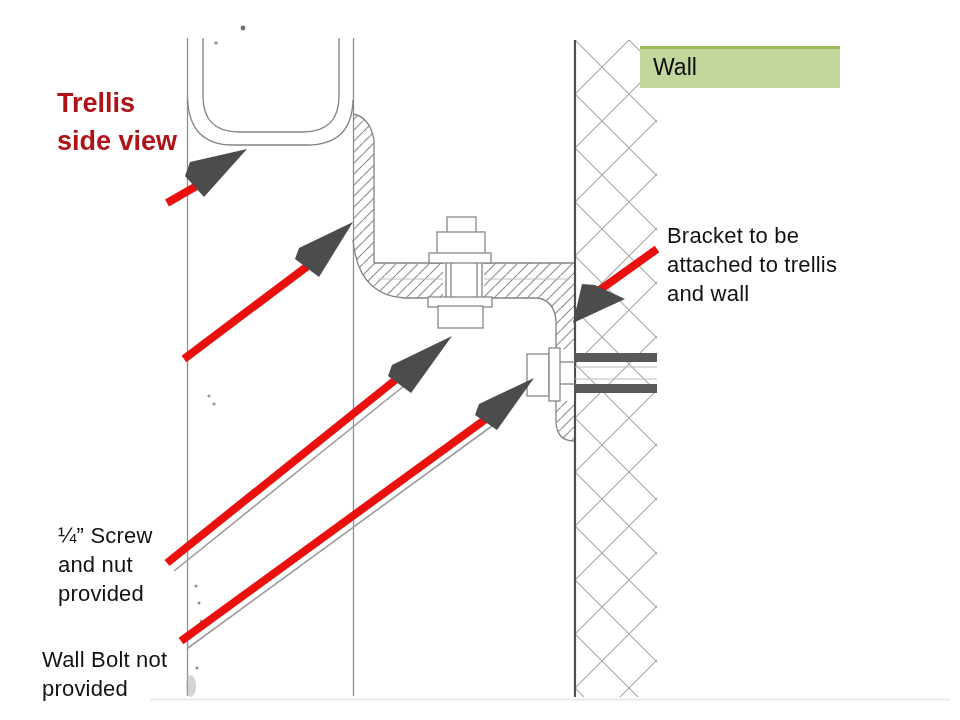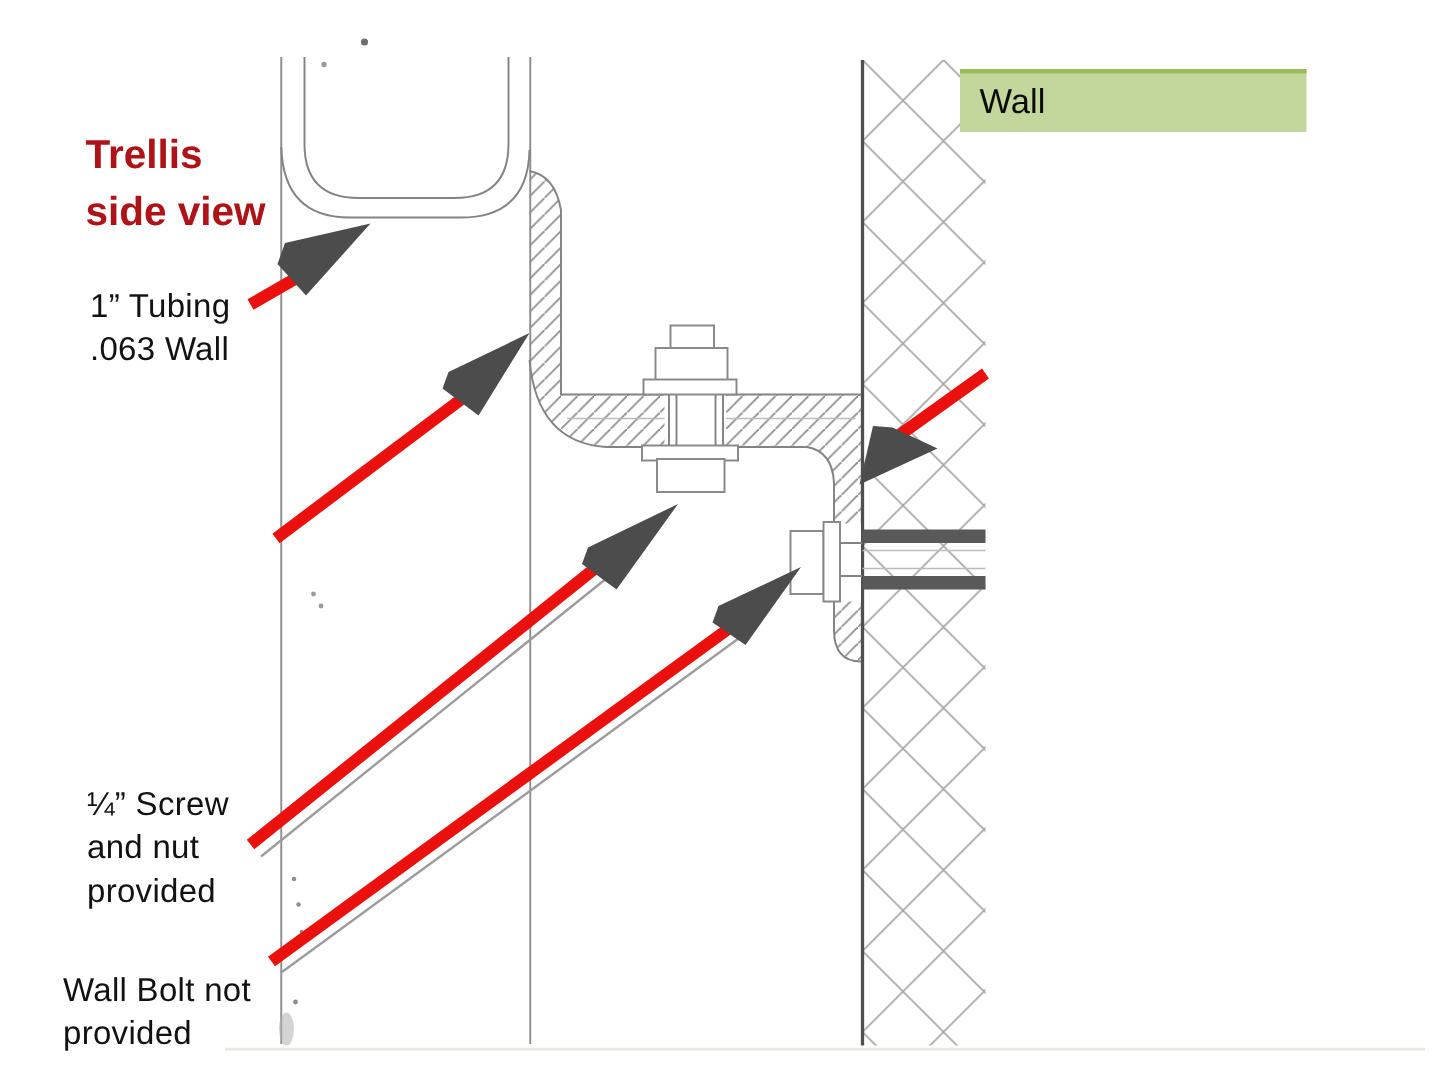--- a/index.html
+++ b/index.html
@@ -10,21 +10,21 @@
   .stage svg{position:absolute;left:0;top:0;}
   .lbl{
     position:absolute;white-space:pre-line;color:var(--text-black,#121212);
     font-size:22px;line-height:29px;letter-spacing:0.2px;
   }
   .title{
     position:absolute;left:57px;top:60px;white-space:pre-line;
     color:var(--title-red,#ad1317);font-weight:bold;font-size:27px;line-height:38px;margin-top:24px;
   }
   .wall-tag{
-    position:absolute;left:640px;top:46px;width:231px;height:42px;box-sizing:border-box;
+    position:absolute;left:640px;top:46px;width:200px;height:42px;box-sizing:border-box;
     background:var(--wall-tag-bg,#c3d69b);
     border-top:3px solid var(--wall-tag-border,#9bbb59);
     padding:5px 0 0 13px;font-size:23px;color:#0c0c0c;
   }
   
   .thin{stroke:var(--drawing-gray,#838383);stroke-width:1.3;fill:none;}
   .wall-face{stroke:#4f4f4f;stroke-width:2.2;}
   .hatchline{stroke:#8d8d8d;stroke-width:1.2;}
   .xhatchline{stroke:#a6a6a6;stroke-width:1.1;}
   .part{fill:#ffffff;stroke:#888888;stroke-width:1.3;}
@@ -140,25 +140,26 @@
     </g>
   </svg>
 
   <div class="title">Trellis
 side view</div>
 
   <div class="wall-tag">
     <span>Wall</span>
   </div>
 
-  <div class="lbl" style="left:60px;top:189px;">1” Tubing
-.063 Wall</div>
 
 
   <div class="lbl" style="left:58px;top:521px;">¼” Screw
 and nut
 provided</div>
 
   <div class="lbl" style="left:42px;top:645px;">Wall Bolt not
 provided</div>
 
+  <div class="lbl" style="left:667px;top:221px;">Bracket to be
+attached to trellis
+and wall</div>
 
 </div>
 
 </body></html>

